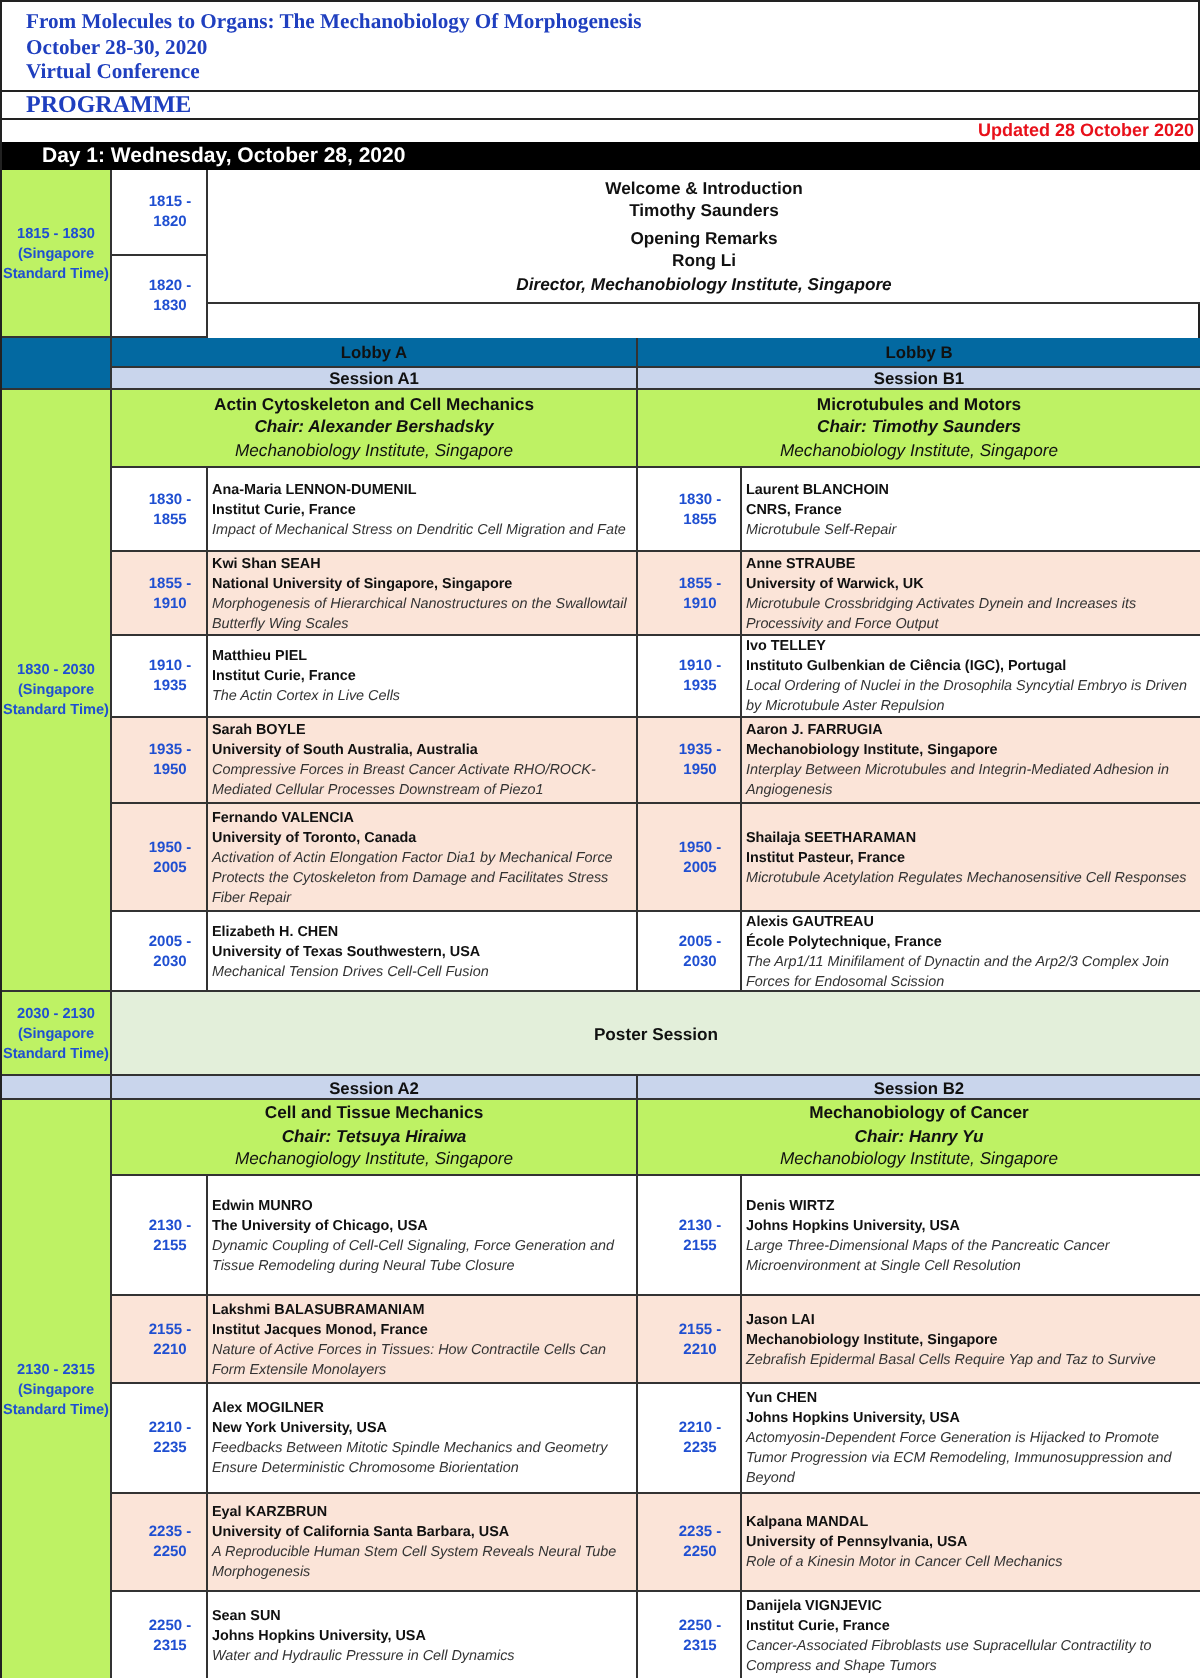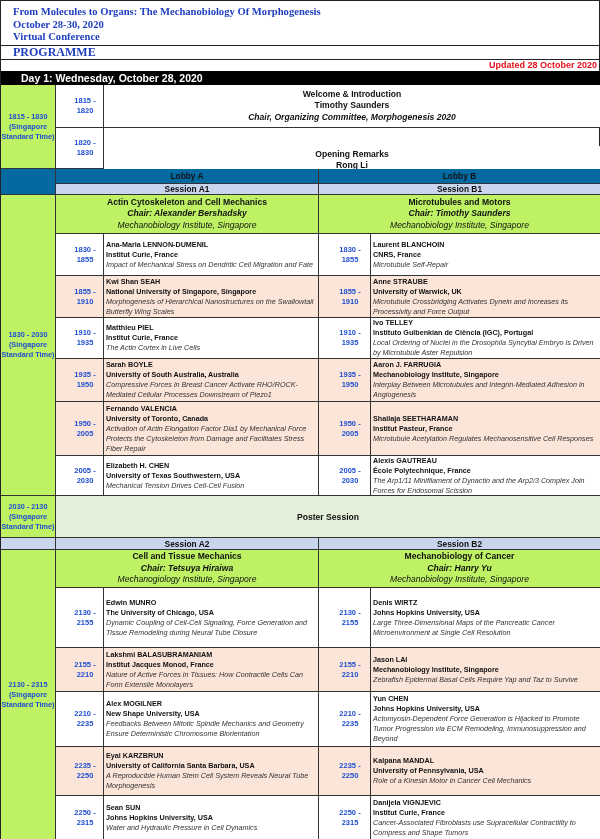--- a/index.html
+++ b/index.html
@@ -54,21 +54,21 @@
       <div>Standard Time)</div>
     </div>
   </div>
   <div class="abs white cell time" style="left:55px;top:84px;width:48px;height:43px;">1815 - 1820</div>
   <div class="abs white cell center-block" style="left:103px;top:84px;width:497px;height:43px;">
     <div class="b">Welcome &amp; Introduction</div>
     <div class="b">Timothy Saunders</div>
     <div class="bi">Chair, Organizing Committee, Morphogenesis 2020</div>
   </div>
   <div class="abs white cell time" style="left:55px;top:127px;width:48px;height:41px;">1820 - 1830</div>
-  <div class="abs white cell center-block" style="left:103px;top:145px;width:497px;height:41px;">
+  <div class="abs white cell center-block" style="left:103px;top:110px;width:497px;height:41px;">
     <div class="b">Opening Remarks</div>
     <div class="b">Rong Li</div>
     <div class="bi">Director, Mechanobiology Institute, Singapore</div>
   </div>
 
   <div class="abs lobby cell" style="left:0;top:168px;width:55px;height:26px;"></div>
   <div class="abs lobby cell hdr" style="left:55px;top:168px;width:263px;height:15px;">Lobby A</div>
   <div class="abs lobby cell hdr" style="left:318px;top:168px;width:282px;height:15px;">Lobby B</div>
   <div class="abs sess cell hdr" style="left:55px;top:183px;width:263px;height:11px;">Session A1</div>
   <div class="abs sess cell hdr" style="left:318px;top:183px;width:282px;height:11px;">Session B1</div>
@@ -204,21 +204,21 @@
   </div>
   <div class="abs peach cell time" style="left:55px;top:647px;width:48px;height:44px;">2155 - 2210</div>
   <div class="abs peach cell talk" style="left:103px;top:647px;width:215px;height:44px;">
     <div class="nm">Lakshmi BALASUBRAMANIAM</div>
     <div class="af">Institut Jacques Monod, France</div>
     <div class="tt">Nature of Active Forces in Tissues: How Contractile Cells Can Form Extensile Monolayers</div>
   </div>
   <div class="abs white cell time" style="left:55px;top:691px;width:48px;height:55px;">2210 - 2235</div>
   <div class="abs white cell talk" style="left:103px;top:691px;width:215px;height:55px;">
     <div class="nm">Alex MOGILNER</div>
-    <div class="af">New Shape University, USA</div>
+    <div class="af">New York University, USA</div>
     <div class="tt">Feedbacks Between Mitotic Spindle Mechanics and Geometry Ensure Deterministic Chromosome Biorientation</div>
   </div>
   <div class="abs peach cell time" style="left:55px;top:746px;width:48px;height:49px;">2235 - 2250</div>
   <div class="abs peach cell talk" style="left:103px;top:746px;width:215px;height:49px;">
     <div class="nm">Eyal KARZBRUN</div>
     <div class="af">University of California Santa Barbara, USA</div>
     <div class="tt">A Reproducible Human Stem Cell System Reveals Neural Tube Morphogenesis</div>
   </div>
   <div class="abs white cell time" style="left:55px;top:795px;width:48px;height:44px;">2250 - 2315</div>
   <div class="abs white cell talk" style="left:103px;top:795px;width:215px;height:44px;">

